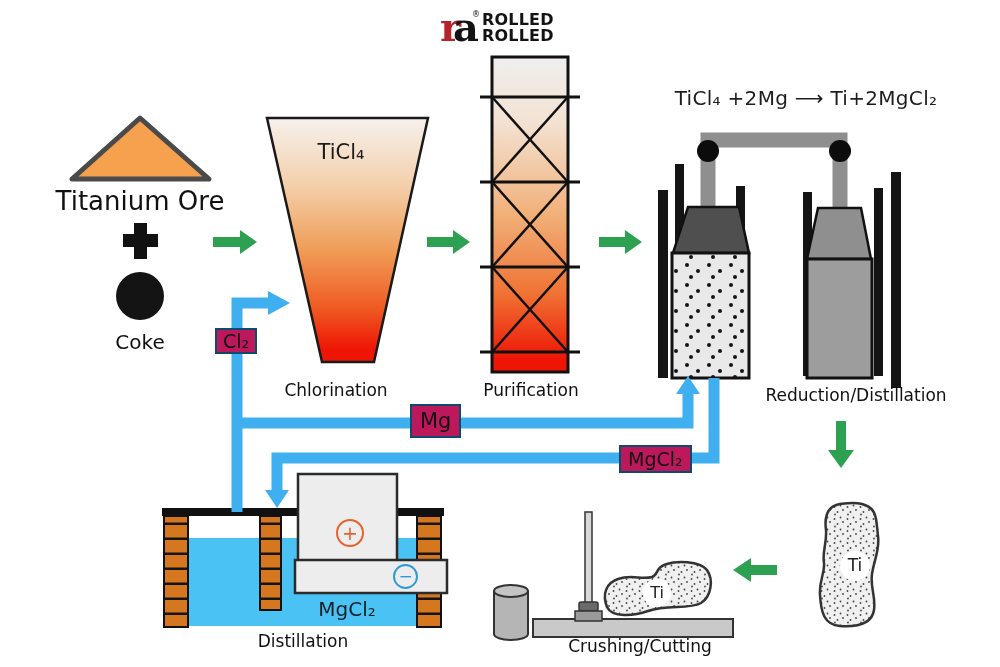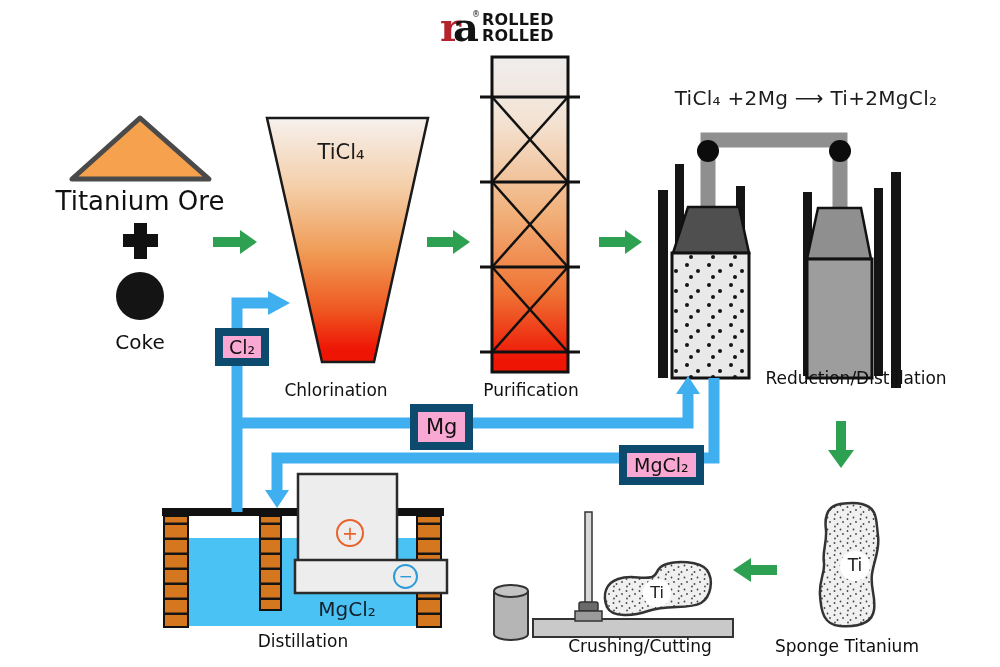--- a/index.html
+++ b/index.html
@@ -3,21 +3,21 @@
 <meta charset="utf-8">
 <style>
   html,body{margin:0;padding:0;background:#fff;}
   .canvas{position:relative;width:1000px;height:667px;background:#fff;overflow:hidden;
           font-family:"DejaVu Sans","Liberation Sans",sans-serif;color:#111;}
   .canvas svg.scene{position:absolute;left:0;top:0;z-index:1;}
   .txt{position:absolute;z-index:2;white-space:nowrap;}
   .ctr{transform:translateX(-50%);}
   .eq{font-size:20px;color:#1d1d1d;letter-spacing:0.3px;}
   .lbl{font-size:17px;color:#101010;}
-  .fbox{position:absolute;z-index:3;background:#f9a8d4;border:8px solid #0c4a6e;
+  .fbox{position:absolute;z-index:3;background:#be185d;border:2px solid #0c4a6e;
         color:#111;text-align:center;}
   .box-cl2{left:215px;top:328px;font-size:19px;padding:0 6px;}
   .box-mg{left:410px;top:404px;font-size:21px;padding:3px 8px;}
   .box-mgcl2{left:619px;top:445px;font-size:19px;padding:1px 7px;}
   .vessel-lbl{font-size:21px;color:#1b1b1b;}
   .tank-lbl{font-size:20px;color:#15202b;}
   .ti-lbl{font-size:17px;color:#222;}
   .sign{position:absolute;z-index:3;border-radius:50%;display:flex;align-items:center;
         justify-content:center;font-size:19px;line-height:1;background:transparent;}
   .sign-plus{left:336px;top:519px;width:24px;height:24px;border:2.5px solid #E8622E;color:#E8622E;}
@@ -194,24 +194,23 @@
     </div>
   </div>
 
   <div class="txt eq ctr" style="left:806px;top:86px;">TiCl₄ +2Mg ⟶ Ti+2MgCl₂</div>
 
   <div class="txt ctr" style="left:140px;top:186px;font-size:26px;">Titanium Ore</div>
   <div class="txt ctr" style="left:140px;top:330px;font-size:20px;">Coke</div>
 
   <div class="txt lbl ctr" style="left:336px;top:380px;">Chlorination</div>
   <div class="txt lbl ctr" style="left:531px;top:380px;">Purification</div>
-  <div class="txt lbl ctr" style="left:856px;top:368px;">Reduction/Distillation</div>
+  <div class="txt lbl ctr" style="left:856px;top:385px;">Reduction/Distillation</div>
   <div class="txt lbl ctr" style="left:303px;top:631px;">Distillation</div>
   <div class="txt lbl ctr" style="left:640px;top:636px;">Crushing/Cutting</div>
-  <div class="txt lbl ctr" style="left:847px;top:636px;">Sponge Titanium</div>
 
   <div class="txt vessel-lbl ctr" style="left:341px;top:140px;">TiCl₄</div>
   <div class="txt tank-lbl ctr" style="left:347px;top:597px;">MgCl₂</div>
   <div class="txt ti-lbl ctr" style="left:855px;top:555px;">Ti</div>
   <div class="txt ti-lbl ctr" style="left:657px;top:583px;font-size:16px;">Ti</div>
   <div class="sign sign-plus">+</div>
   <div class="sign sign-minus">−</div>
 
   <div class="fbox box-cl2">Cl₂</div>
   <div class="fbox box-mg">Mg</div>

